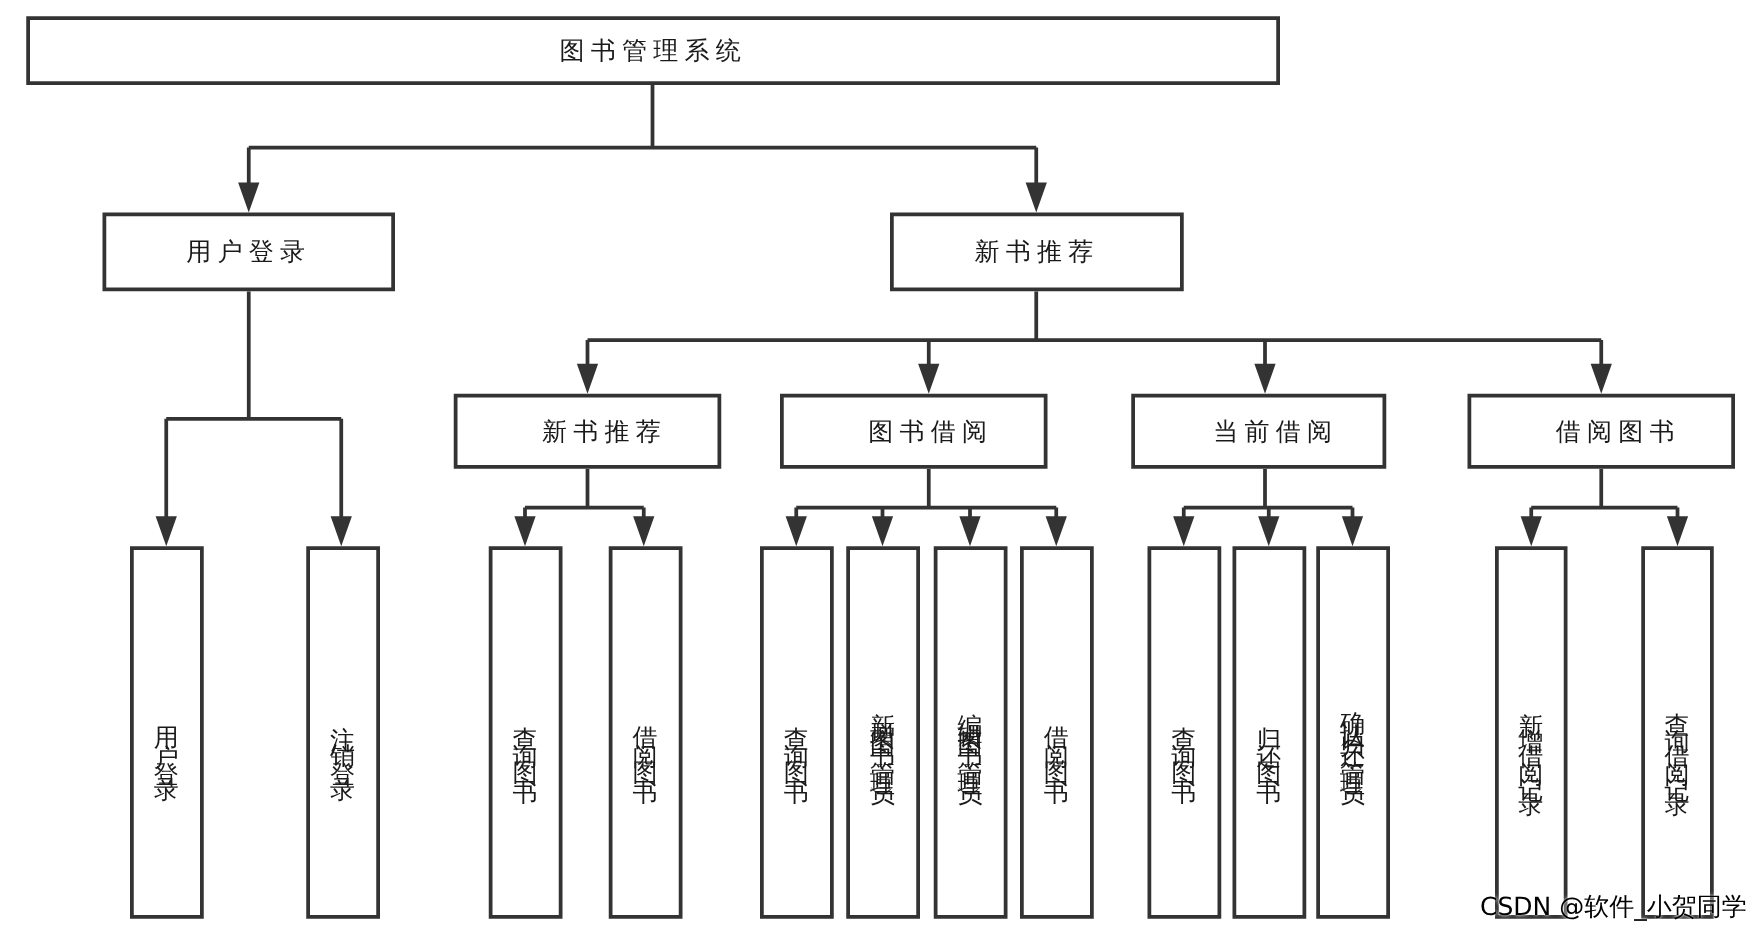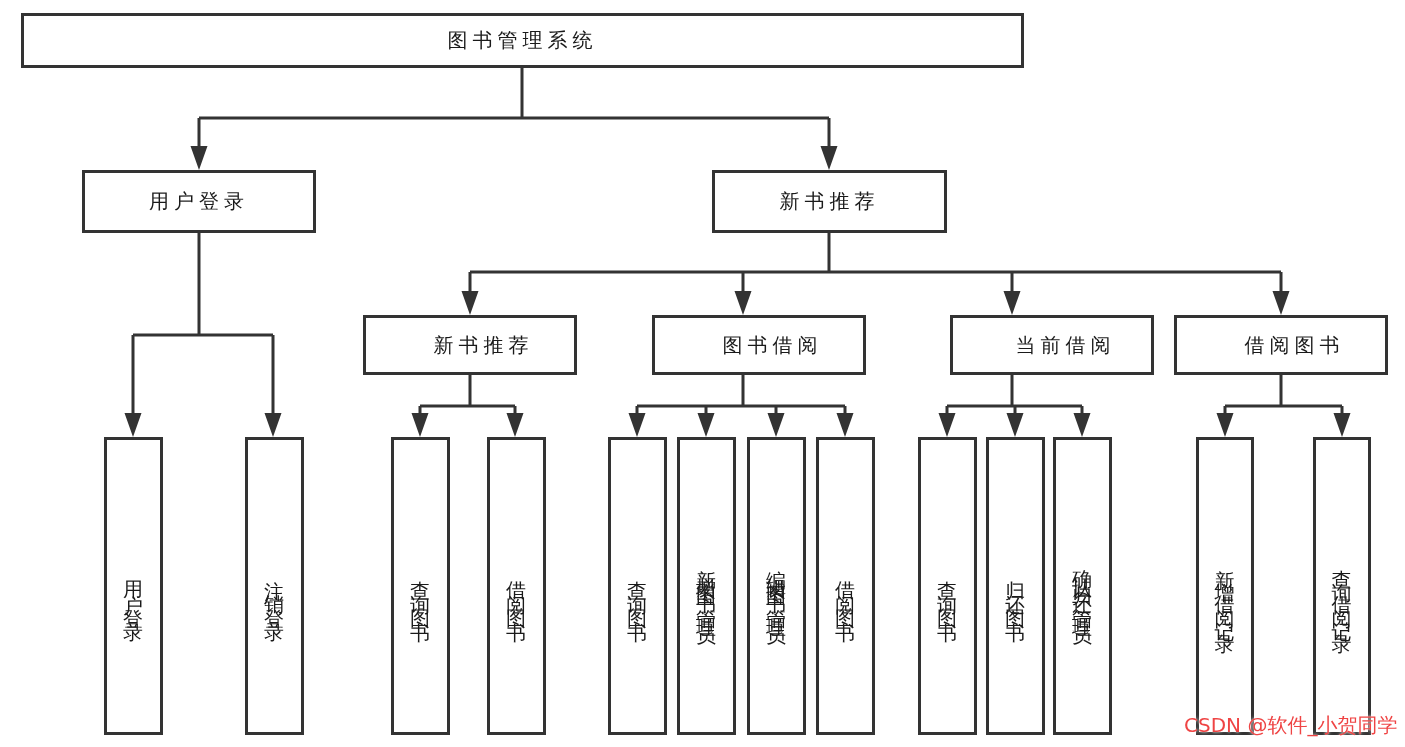--- a/index.html
+++ b/index.html
@@ -16,21 +16,21 @@
   .hbox{letter-spacing:5px;white-space:nowrap;}
   .root{left:21px;top:13px;width:1003px;height:55px;}
   .lvl2{top:170px;height:63px;}
   .lvl3{top:315px;height:60px;padding-left:27px;}
   .leaf{top:437px;width:59px;height:298px;}
   .vlabel{writing-mode:vertical-rl;text-orientation:mixed;line-height:1;white-space:nowrap;}
   .v4 .vlabel{letter-spacing:14px;margin-bottom:-14px;}
   .v6 .vlabel{letter-spacing:13px;margin-bottom:-13px;}
   .v9 .vlabel{letter-spacing:8px;margin-bottom:-8px;}
   .watermark{
-    position:absolute;left:1184px;top:712px;font-size:20px;color:#ef4444;
+    position:absolute;left:1184px;top:712px;font-size:20px;color:#000000;
     white-space:nowrap;z-index:5;
     text-shadow:0 0 2px rgba(255,255,255,.9), 0 0 4px rgba(255,255,255,.7);
   }
 </style>
 </head>
 <body>
 
 <div class="canvas">
 
   <svg class="wires" viewBox="0 0 1405 747" xmlns="http://www.w3.org/2000/svg">
@@ -49,22 +49,22 @@
          M938.5 413h17L947 437z M1006.5 413h17L1015 437z M1073.5 413h17L1082 437z
          M1216.5 413h17L1225 437z M1333.5 413h17L1342 437z"></path>
   </svg>
 
   <div class="node root hbox">图书管理系统</div>
 
   <div class="node lvl2 hbox" style="left:82px;width:234px;">用户登录</div>
   <div class="node lvl2 hbox" style="left:712px;width:235px;">新书推荐</div>
 
   <div class="node lvl3 hbox" style="left:363px;width:214px;">新书推荐</div>
-  <div class="node lvl3 hbox" style="left:652px;width:214px;">图书借阅</div>
-  <div class="node lvl3 hbox" style="left:950px;width:204px;">当前借阅</div>
+  <div class="node lvl3 hbox" style="left:624px;width:214px;">图书借阅</div>
+  <div class="node lvl3 hbox" style="left:905px;width:204px;">当前借阅</div>
   <div class="node lvl3 hbox" style="left:1174px;width:214px;">借阅图书</div>
 
   <div class="node leaf v4" style="left:104px;">
     <span class="vlabel">用户登录</span>
   </div>
   <div class="node leaf v4" style="left:245px;">
     <span class="vlabel">注销登录</span>
   </div>
   <div class="node leaf v4" style="left:391px;">
     <span class="vlabel">查询图书</span>

